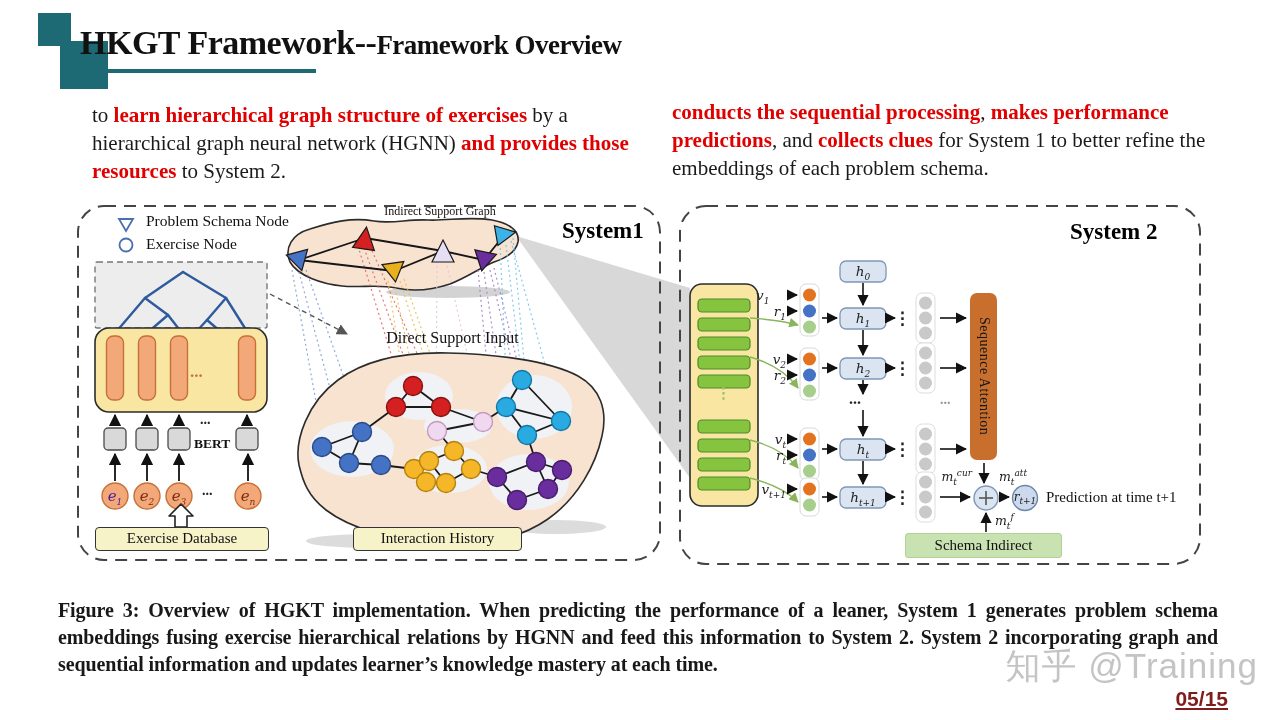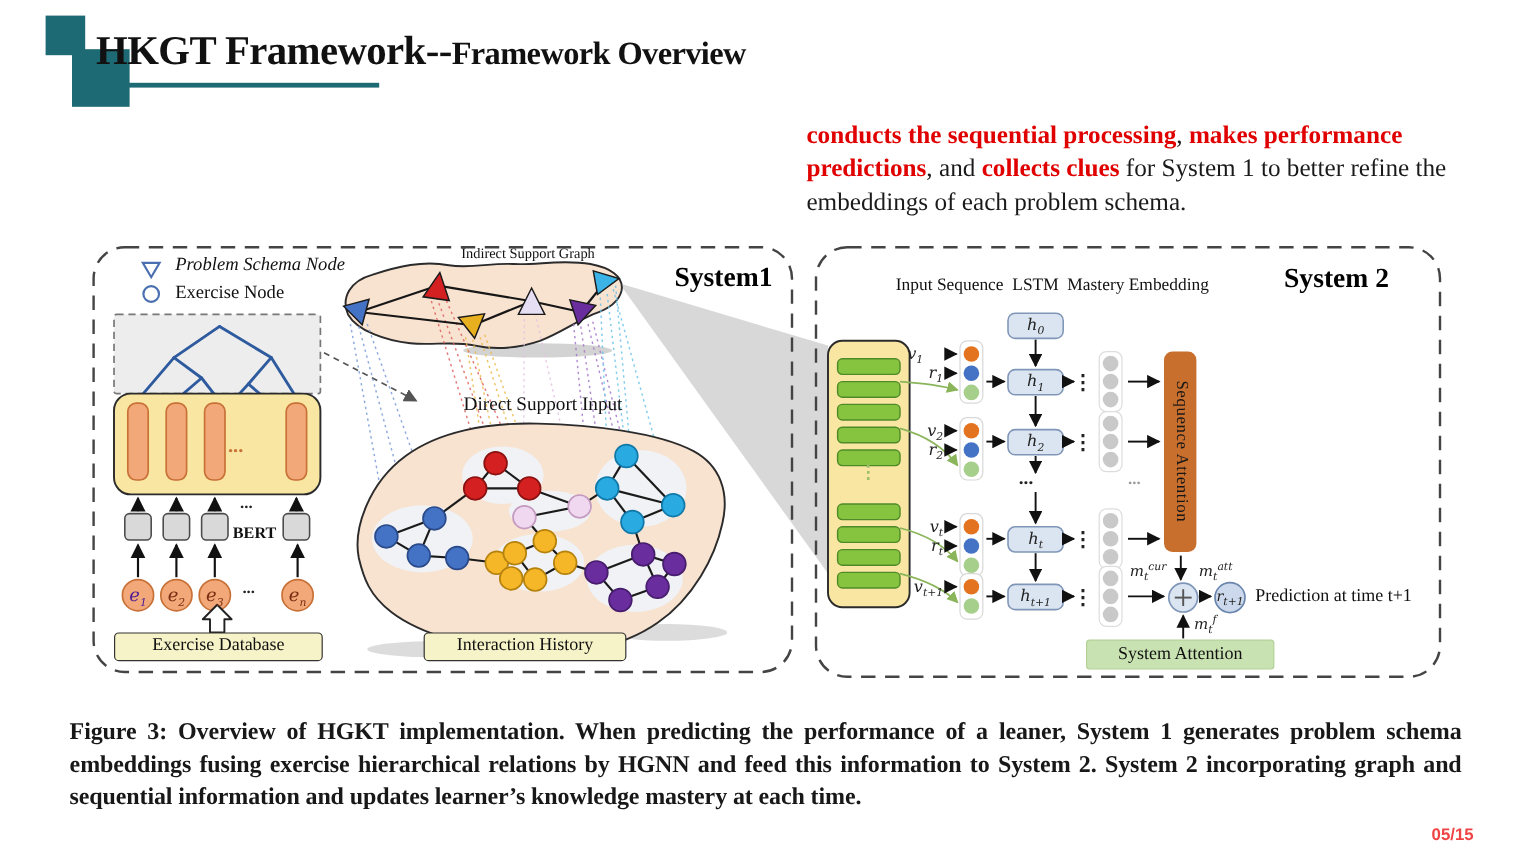--- a/index.html
+++ b/index.html
@@ -34,33 +34,34 @@
   .schemabox{position:absolute;left:905px;top:533px;width:155px;height:23px;background:#c9e2b2;
              border:1px solid #b2d195;border-radius:3px;font-size:15px;color:#111;
              text-align:center;line-height:22px;}
   .dots{position:absolute;font-weight:bold;color:#222;}
   
   .caption{position:absolute;left:58px;top:597px;width:1160px;font-weight:bold;font-size:20px;
            line-height:27px;color:#181818;text-align:justify;letter-spacing:-0.1px;}
   .watermark{position:absolute;right:34px;top:643px;font-family:"Liberation Sans",sans-serif;
              font-size:35px;color:#c4c4c4;letter-spacing:1px;white-space:nowrap;}
   .pagenum{position:absolute;right:64px;top:687px;font-family:"Liberation Sans",sans-serif;
-           font-weight:bold;font-size:14px;color:#ef4444;}
+           font-weight:bold;font-size:21px;color:#7f1d1d;text-decoration:underline;}
   svg.fig{position:absolute;left:0;top:0;pointer-events:none;}
 </style>
 </head>
 <body>
 
 <div class="slide">
 
   <div class="sq" style="left:38px;top:13px;width:33px;height:33px;"></div>
   <div class="sq" style="left:60px;top:41px;width:48px;height:48px;"></div>
   <div class="title"><span>HKGT Framework--</span><span class="sub">Framework  Overview</span></div>
   <div class="title-underline"></div>
 
+  <div class="para" style="left:92px;top:101px;width:556px;"><span>to </span><span class="hl">learn hierarchical graph structure of exercises</span><span> by a hierarchical graph neural network (HGNN) </span><span class="hl">and provides those resources</span><span> to System 2.</span></div>
 
   <div class="para" style="left:672px;top:98px;width:578px;"><span class="hl">conducts the sequential processing</span><span>, </span><span class="hl">makes performance predictions</span><span>, and </span><span class="hl">collects clues</span><span> for System 1 to better refine the embeddings of each problem schema.</span></div>
 
   <svg class="fig" width="1280" height="720" viewBox="0 0 1280 720">
     <defs>
       <marker id="ab" viewBox="0 0 10 10" refX="9" refY="5" markerWidth="7" markerHeight="7" orient="auto">
           <path d="M0,0 L10,5 L0,10 z" fill="#111"></path>
         </marker>
       <marker id="ag" viewBox="0 0 10 10" refX="9" refY="5" markerWidth="8" markerHeight="8" orient="auto">
           <path d="M0,0 L10,5 L0,10 z" fill="#555"></path>
@@ -401,41 +402,40 @@
     <g>
       <circle cx="986" cy="498" r="12" fill="#dbe5f1" stroke="#8096b8" stroke-width="1.4"></circle>
       <line x1="979" y1="498" x2="993" y2="498" stroke="#555" stroke-width="1.6"></line>
       <line x1="986" y1="491" x2="986" y2="505" stroke="#555" stroke-width="1.6"></line>
     </g>
     <g>
       <circle cx="1025" cy="498" r="12.5" fill="#ccd9ed" stroke="#6b86ad" stroke-width="1.4"></circle>
     </g>
   </svg>
 
-  <span class="fl" style="left:146px;top:212px;font-size:15.5px;font-style:italic;">Problem Schema Node</span>
+  <span class="fl" style="left:146px;top:212px;font-size:15.5px;">Problem Schema Node</span>
   <span class="fl" style="left:146px;top:235px;font-size:15.5px;">Exercise Node</span>
   <span class="fl ctr" style="left:350px;top:204px;width:180px;font-size:12px;">Indirect Support Graph</span>
   <span class="fl ctr" style="left:365px;top:329px;width:175px;font-size:16px;">Direct Support Input</span>
   <span class="sysname" style="left:562px;top:218px;">System1</span>
   <span class="sysname" style="left:1070px;top:219px;">System 2</span>
 
   <span class="dots" style="left:190px;top:362px;font-size:17px;color:#c87137;">...</span>
   <span class="dots" style="left:200px;top:412px;font-size:14px;">...</span>
   <span class="fl" style="left:194px;top:436px;font-size:13.5px;font-weight:bold;">BERT</span>
   <span class="dots" style="left:202px;top:483px;font-size:14px;">...</span>
 
   <span class="abs math ctr" style="left:102px;top:487px;width:26px;color:#4c1d95;font-size:15px;"><span>e</span><sub>1</sub></span>
   <span class="abs math ctr" style="left:134px;top:487px;width:26px;color:#7b2d12;font-size:15px;"><span>e</span><sub>2</sub></span>
   <span class="abs math ctr" style="left:166px;top:487px;width:26px;color:#7b2d12;font-size:15px;"><span>e</span><sub>3</sub></span>
   <span class="abs math ctr" style="left:235px;top:487px;width:26px;color:#7b2d12;font-size:15px;"><span>e</span><sub>n</sub></span>
 
   <div class="labelbox" style="left:353px;top:527px;width:167px;height:22px;">Interaction History</div>
   <div class="labelbox" style="left:95px;top:527px;width:172px;height:22px;">Exercise Database</div>
 
-  <span class="fl ctr" style="left:732px;top:230px;width:290px;font-size:14.5px;white-space:pre;">Input Sequence  LSTM  Mastery Embedding</span>
 
   <span class="dots" style="left:716px;top:384px;font-size:15px;color:#9cbf6d;">⋮</span>
 
   <span class="abs math" style="left:756px;top:287px;width:30px;text-align:left;"><span>v</span><sub>1</sub></span>
   <span class="abs math" style="left:756px;top:303px;width:30px;text-align:right;"><span>r</span><sub>1</sub></span>
   <span class="abs math" style="left:756px;top:351px;width:30px;text-align:right;"><span>v</span><sub>2</sub></span>
   <span class="abs math" style="left:756px;top:367px;width:30px;text-align:right;"><span>r</span><sub>2</sub></span>
   <span class="abs math" style="left:756px;top:431px;width:30px;text-align:right;"><span>v</span><sub>t</sub></span>
   <span class="abs math" style="left:756px;top:447px;width:30px;text-align:right;"><span>r</span><sub>t</sub></span>
   <span class="abs math" style="left:744px;top:481px;width:42px;text-align:right;"><span>v</span><sub>t+1</sub></span>
@@ -456,18 +456,19 @@
   <div class="seqbar">
       <span>Sequence Attention</span>
     </div>
 
   <span class="abs math" style="left:926px;top:468px;width:46px;text-align:right;font-size:12.5px;"><span>m</span><sub>t</sub><sup>cur</sup></span>
   <span class="abs math" style="left:999px;top:468px;font-size:12.5px;"><span>m</span><sub>t</sub><sup>att</sup></span>
   <span class="abs math" style="left:995px;top:512px;font-size:12.5px;"><span>m</span><sub>t</sub><sup>f</sup></span>
   <span class="abs math ctr" style="left:1011px;top:490px;width:28px;font-size:12px;"><span>r</span><sub>t+1</sub></span>
 
   <span class="fl" style="left:1046px;top:489px;font-size:15px;">Prediction at time t+1</span>
-  <div class="schemabox">System Attention</div>
+  <div class="schemabox">Schema Indirect</div>
 
   <div class="caption">Figure 3: Overview of HGKT implementation. When predicting the performance of a leaner, System 1 generates problem schema embeddings fusing exercise hierarchical relations by HGNN and feed this information to System 2. System 2 incorporating graph and sequential information and updates learner’s knowledge mastery at each time.</div>
+  <div class="watermark">知乎 @Training</div>
   <div class="pagenum">05/15</div>
 
 </div>
 
 </body></html>

